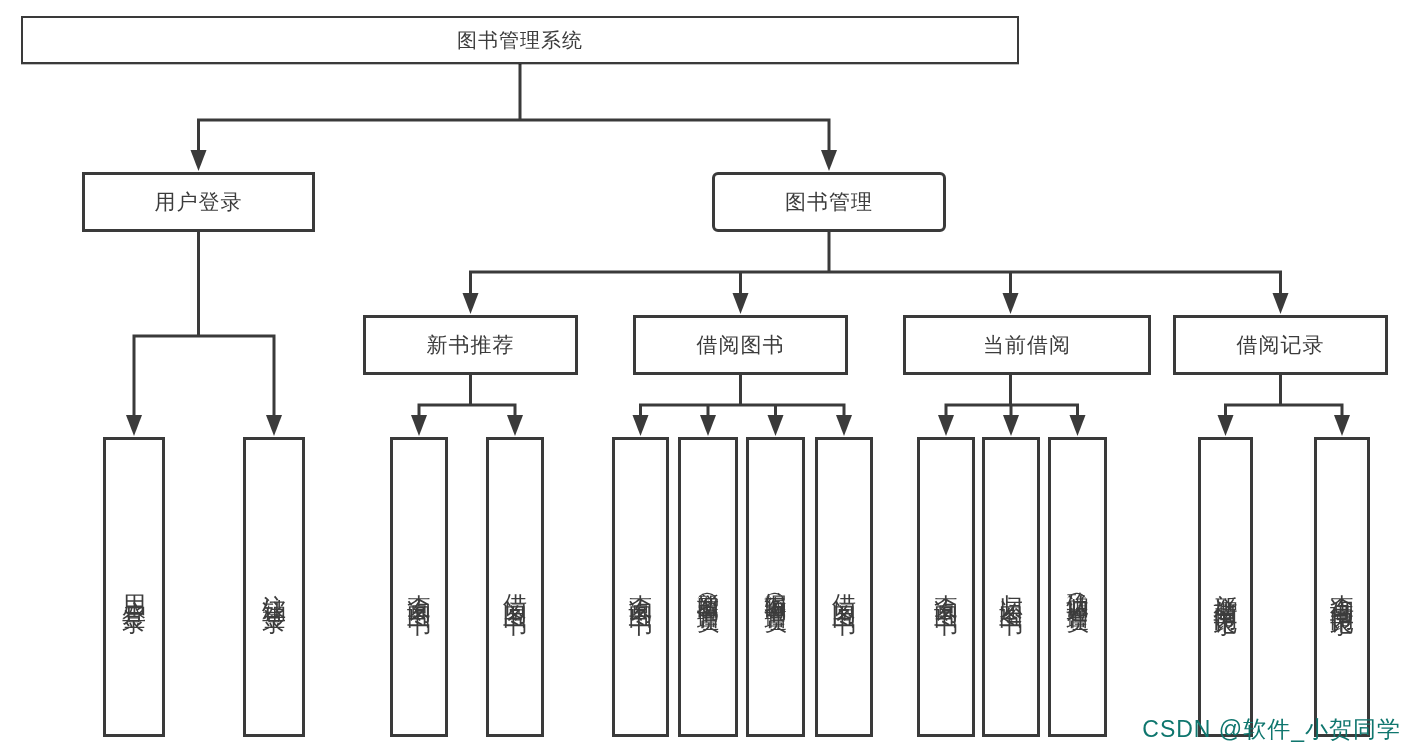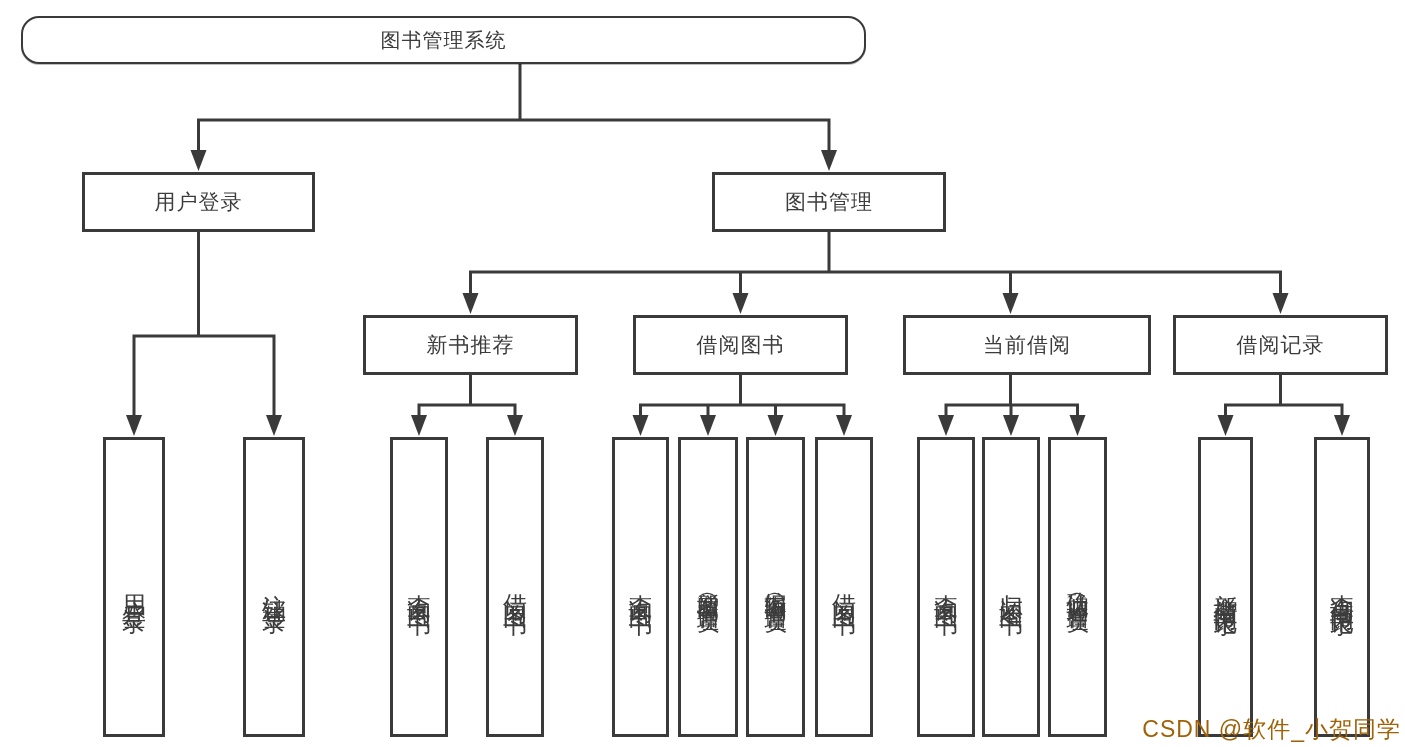--- a/index.html
+++ b/index.html
@@ -45,21 +45,21 @@
     text-orientation: mixed;
     font-size: 24px;
     letter-spacing: 6px;
     line-height: 1;
   }
   .watermark {
     position: absolute;
     right: 4px;
     top: 714px;
     font-size: 23px;
-    color: #a16207;
+    color: #0f766e;
     letter-spacing: 1px;
     white-space: nowrap;
     z-index: 5;
   }
 </style>
 </head>
 <body>
 
 <div class="stage">
 
@@ -103,24 +103,24 @@
 
       <polygon points="938,415 954,415 946,436"></polygon>
       <polygon points="1003,415 1019,415 1011,436"></polygon>
       <polygon points="1069.5,415 1085.5,415 1077.5,436"></polygon>
 
       <polygon points="1217.5,415 1233.5,415 1225.5,436"></polygon>
       <polygon points="1334,415 1350,415 1342,436"></polygon>
     </g>
   </svg>
 
-  <div class="node root" style="left:21px; top:16px; width:845px; height:48px;border-radius:18px;">图书管理系统</div>
+  <div class="node root" style="left:21px; top:16px; width:998px; height:48px;">图书管理系统</div>
 
   <div class="node" style="left:82px; top:172px; width:233px; height:60px;">用户登录</div>
-  <div class="node" style="left:712px; top:172px; width:234px; height:60px;">图书管理</div>
+  <div class="node" style="left:712px; top:172px; width:234px; height:60px;border-radius:6px;">图书管理</div>
 
   <div class="node" style="left:363px; top:315px; width:215px; height:60px;">新书推荐</div>
   <div class="node" style="left:633px; top:315px; width:215px; height:60px;">借阅图书</div>
   <div class="node" style="left:903px; top:315px; width:248px; height:60px;">当前借阅</div>
   <div class="node" style="left:1173px; top:315px; width:215px; height:60px;text-align:center;">借阅记录</div>
 
   <div class="node leaf" style="left:103px; top:437px; width:62px; height:300px;">用户登录</div>
   <div class="node leaf" style="left:243px; top:437px; width:62px; height:300px;">注销登录</div>
 
   <div class="node leaf" style="left:390px; top:437px; width:58px; height:300px;">查询图书</div>

